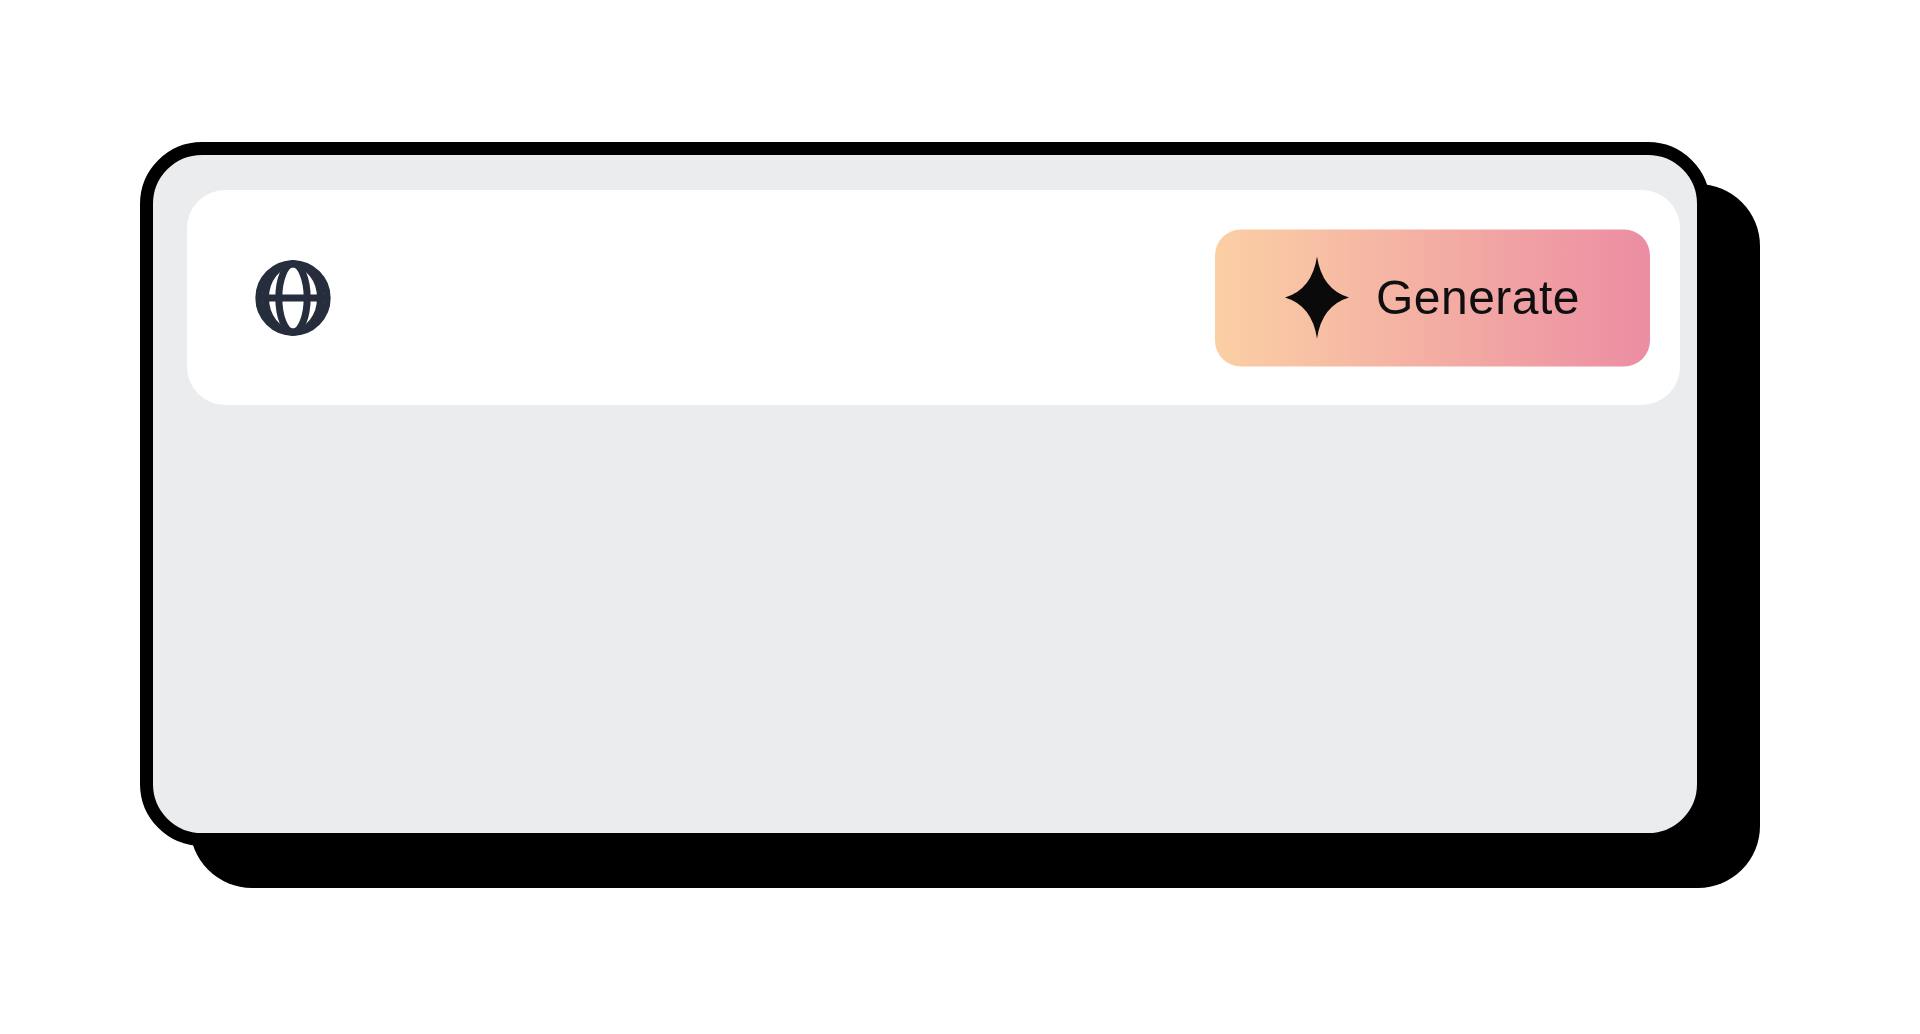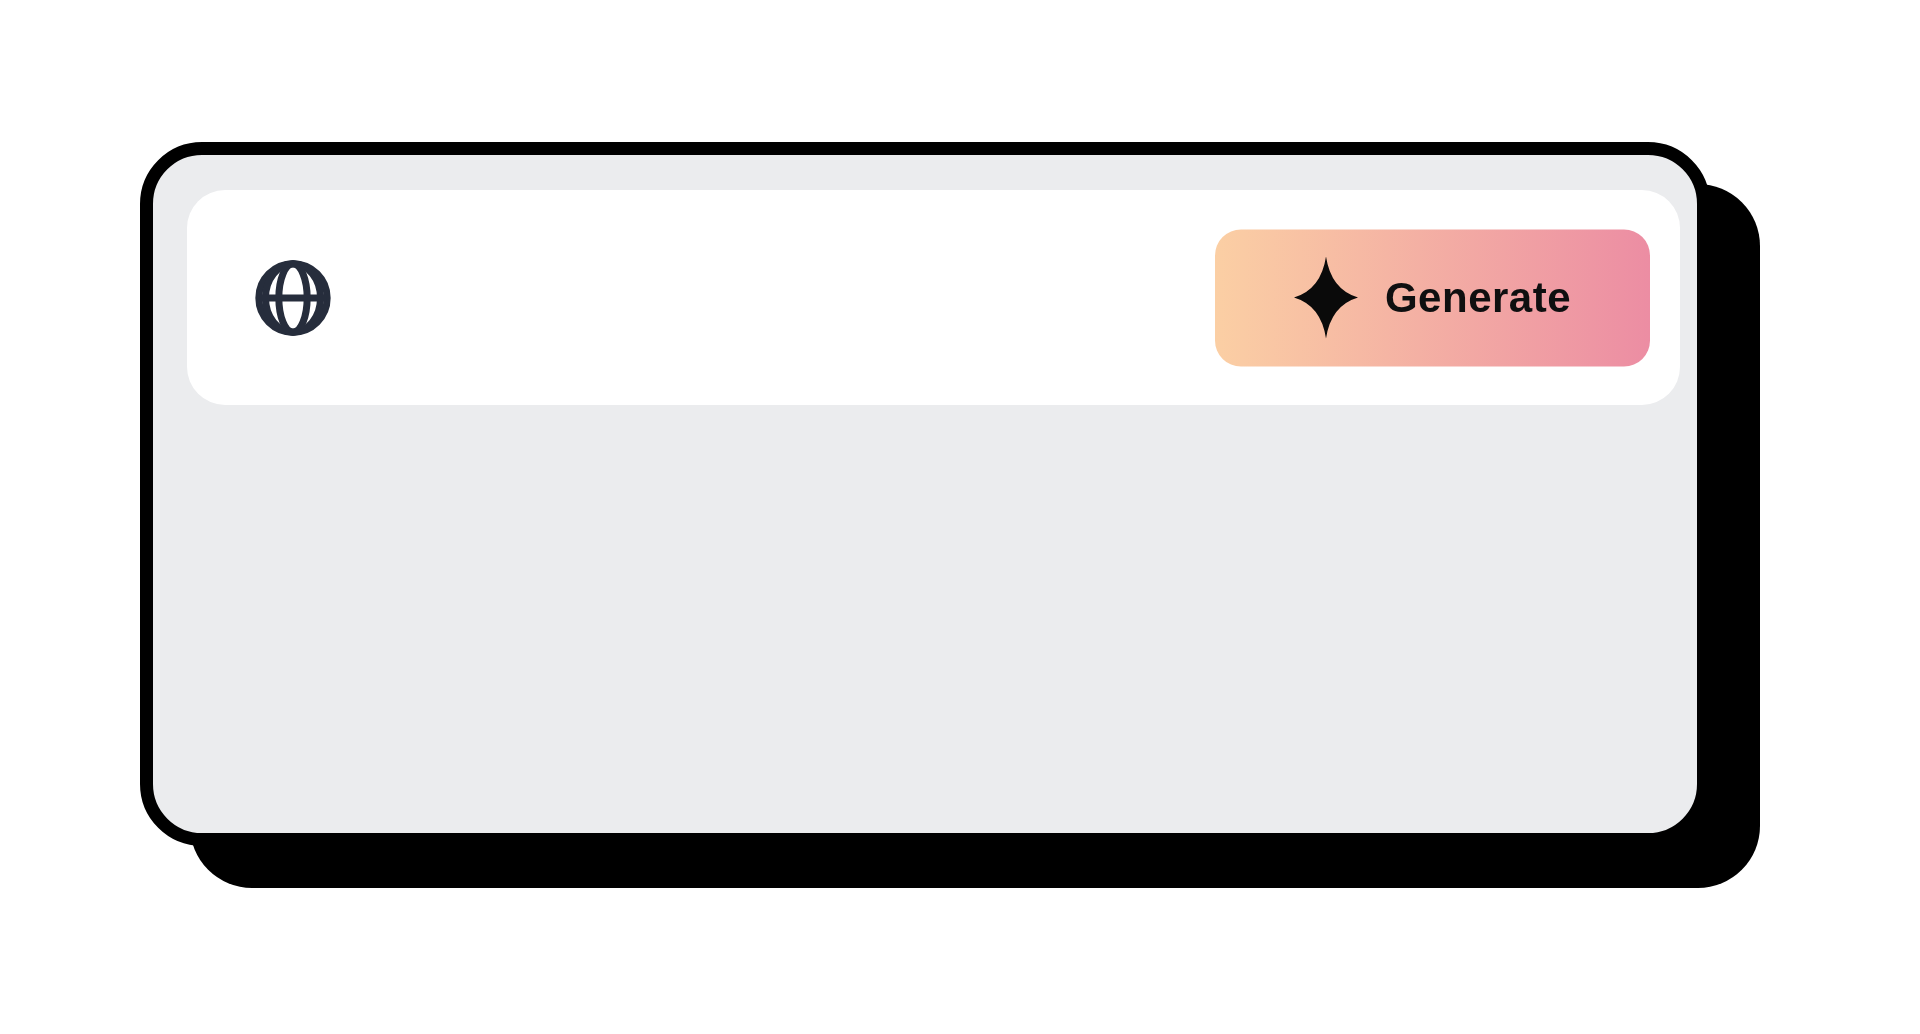--- a/index.html
+++ b/index.html
@@ -88,22 +88,22 @@
     display: flex;
     align-items: center;
     justify-content: center;
     gap: 27px;
     cursor: pointer;
     padding: 0;
   }
   .sparkle-wrap { width: 64px; height: 84px; display: flex; align-items: center; }
   .sparkle-wrap svg { width: 64px; height: 84px; display: block; }
   .generate-label {
-    font-size: 42px;
-    font-weight: 700;
+    font-size: 48px;
+    font-weight: 400;
     letter-spacing: 0.5px;
     color: var(--btn-text, #0f0f10);
     line-height: 1;
     white-space: nowrap;
   }
   
   .content-area {
     position: absolute;
     left: 34px;
     top: 284px;

